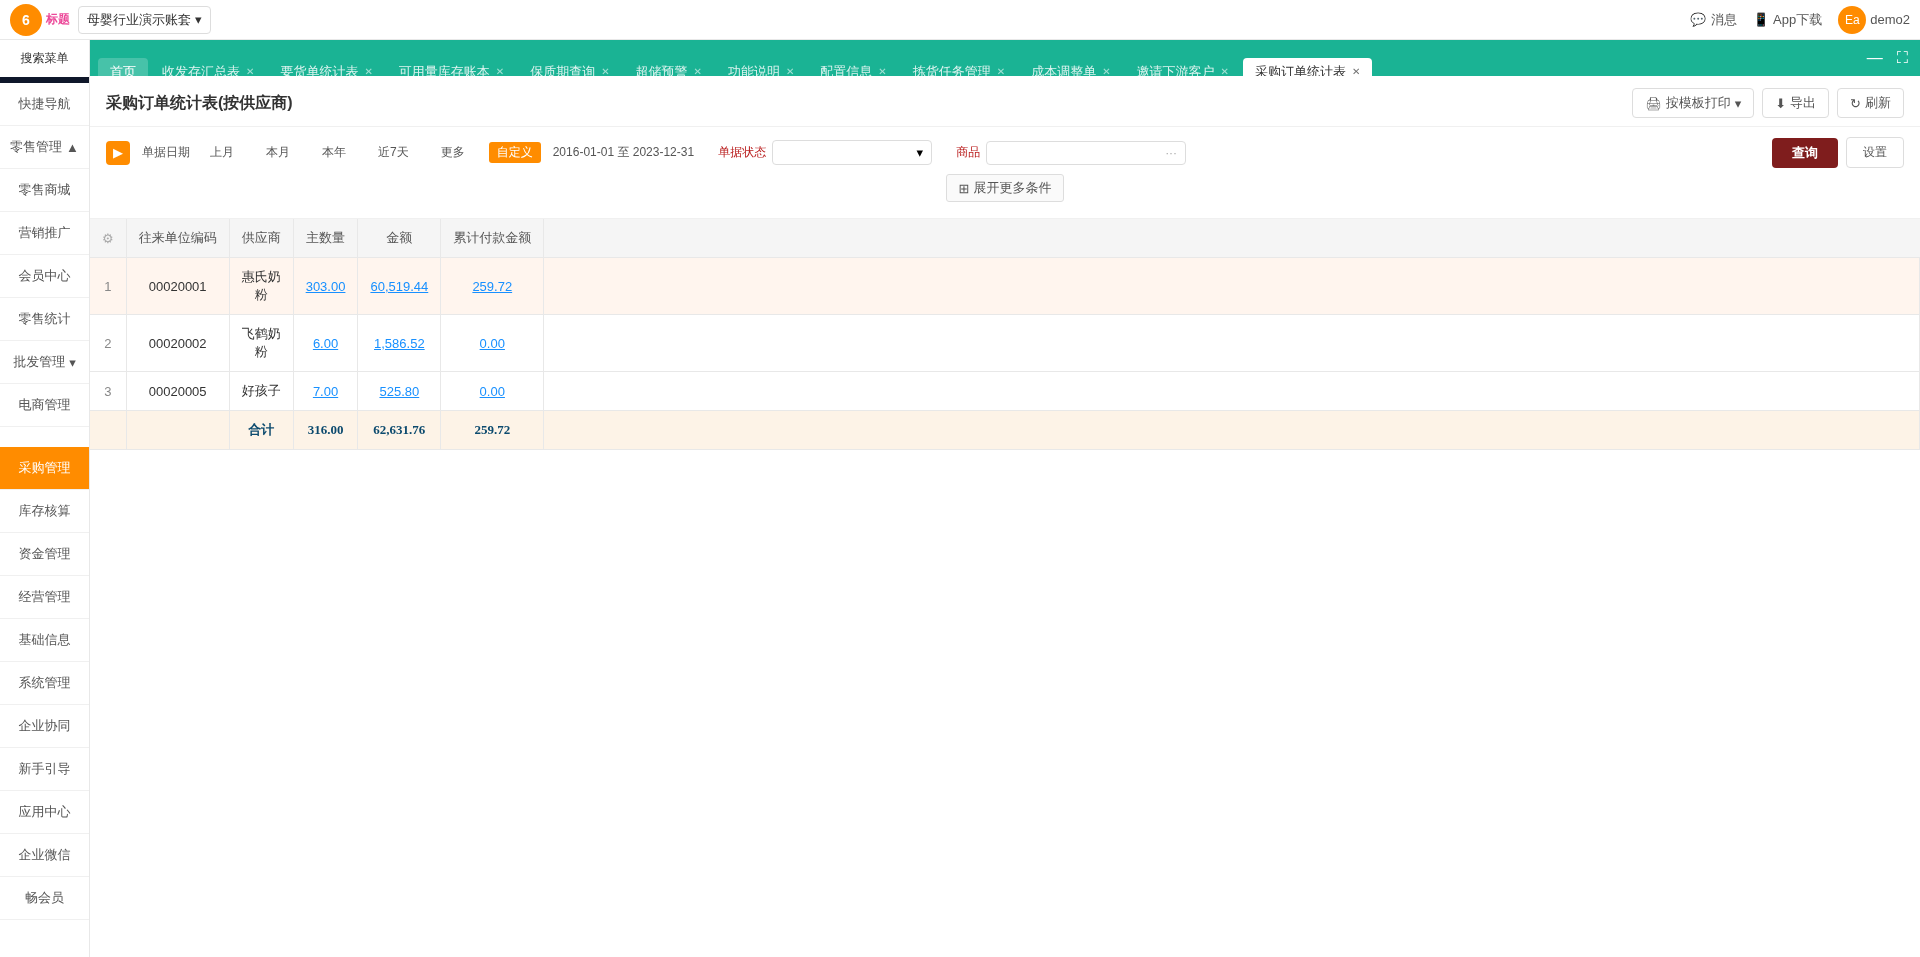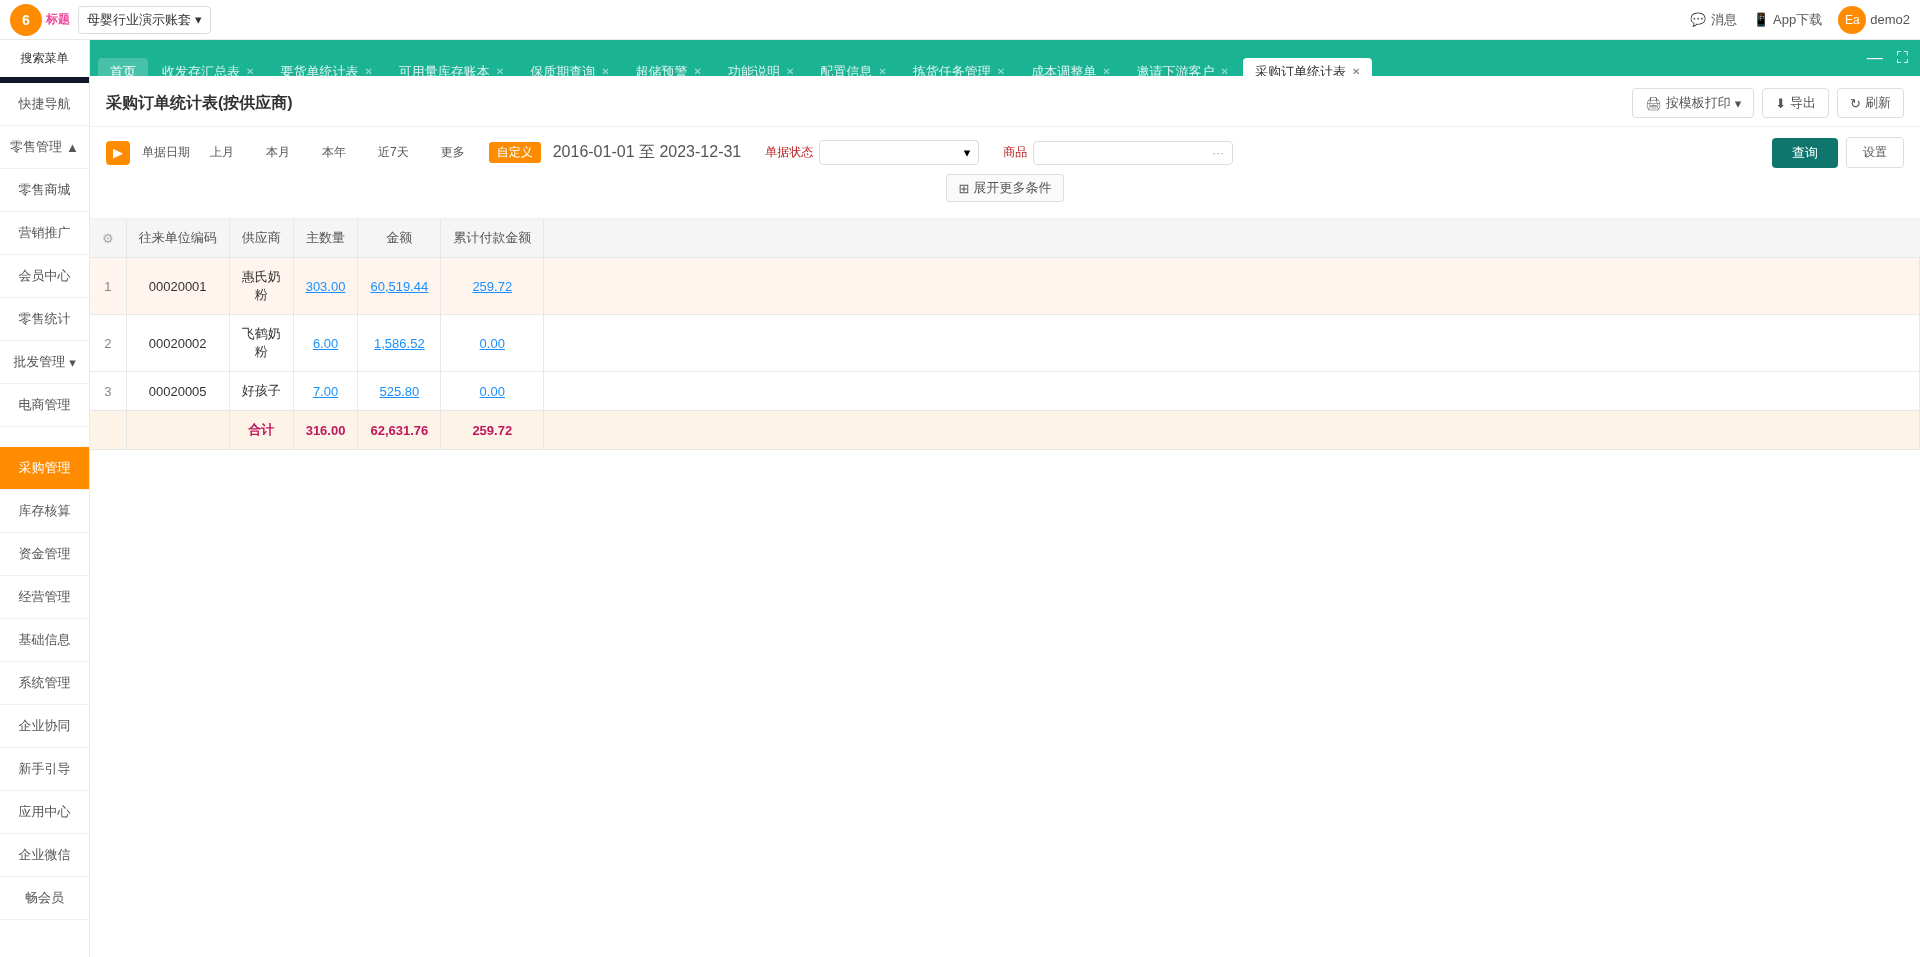--- a/index.html
+++ b/index.html
@@ -109,45 +109,45 @@
     .btn-refresh { display: flex; align-items: center; gap: 4px; padding: 5px 12px; border: 1px solid #ddd; border-radius: 4px; cursor: pointer; color: #555; background: #fff; font-size: 12px; }
 
     
     .filter-area { padding: 10px 16px; border-bottom: 1px solid #f0f0f0; }
     .filter-row { display: flex; align-items: center; gap: 12px; flex-wrap: wrap; }
     .filter-toggle { width: 24px; height: 24px; background: #ff8c00; border-radius: 4px; display: flex; align-items: center; justify-content: center; color: white; cursor: pointer; font-size: 14px; flex-shrink: 0; }
     .filter-label { color: #555; font-size: 12px; white-space: nowrap; }
     .filter-date-shortcuts { display: flex; gap: 16px; }
     .date-shortcut { padding: 2px 8px; border-radius: 3px; cursor: pointer; color: #555; font-size: 12px; }
     .date-custom { padding: 2px 8px; border-radius: 3px; background: #ff8c00; color: white; font-size: 12px; cursor: pointer; }
-    .filter-date-range { font-size: 16px; color: #555; }
+    .filter-date-range { font-size: 12px; color: #555; }
     .filter-separator { color: #ccc; }
     .filter-field { display: flex; align-items: center; gap: 6px; }
     .filter-field-label { color: #b91c1c; font-size: 12px; white-space: nowrap; }
     .filter-select { display: flex; align-items: center; gap: 4px; padding: 4px 8px; border: 1px solid #ddd; border-radius: 4px; min-width: 160px; cursor: pointer; background: #fff; }
     .filter-select-text { flex: 1; font-size: 12px; color: #aaa; }
     .filter-input { display: flex; align-items: center; gap: 4px; padding: 4px 8px; border: 1px solid #ddd; border-radius: 4px; min-width: 200px; background: #fff; }
     .filter-input-text { flex: 1; font-size: 12px; color: #aaa; }
     .filter-dots { color: #aaa; font-size: 12px; cursor: pointer; }
-    .btn-query { padding: 6px 20px; background: #0f766e; color: white; border: none; border-radius: 4px; cursor: pointer; font-size: 13px; font-weight: normal; }
+    .btn-query { padding: 6px 20px; background: #7f1d1d; color: white; border: none; border-radius: 4px; cursor: pointer; font-size: 13px; font-weight: bold; }
     .btn-settings { padding: 6px 16px; background: #fff; color: #555; border: 1px solid #ddd; border-radius: 4px; cursor: pointer; font-size: 12px; }
     .filter-expand-row { display: flex; justify-content: center; padding: 6px 0; }
     .expand-btn { display: flex; align-items: center; gap: 4px; color: #555; font-size: 12px; cursor: pointer; padding: 4px 12px; border: 1px solid #ddd; border-radius: 3px; background: #fafafa; }
 
     
     .table-area { flex: 1; overflow: auto; }
     table { width: 100%; border-collapse: collapse; }
     thead tr { background: #f5f5f5; }
     th { padding: 10px 12px; text-align: center; font-weight: normal; color: #555; border-bottom: 1px solid #e8e8e8; border-right: 1px solid #e8e8e8; font-size: 13px; white-space: nowrap; }
     th:first-child { width: 40px; }
     td { padding: 10px 12px; text-align: center; border-bottom: 1px solid #e8e8e8; border-right: 1px solid #e8e8e8; font-size: 13px; color: #333; }
     td.link { color: #1890ff; cursor: pointer; text-decoration: underline; }
     tr.row-highlight { background: #fff5ee; }
     .table-footer { background: #fdf3e7; }
-    .table-footer td { font-weight: bold; color: #be185d; }
+    .table-footer td { font-weight: bold; color: #0c4a6e; font-family: Liberation Serif, serif; }
     .th-setting { color: #aaa; cursor: pointer; }
     .row-num { color: #888; }
 
     
     ::-webkit-scrollbar { width: 6px; height: 6px; }
     ::-webkit-scrollbar-track { background: #f1f1f1; }
     ::-webkit-scrollbar-thumb { background: #ccc; border-radius: 3px; }
   </style>
 </head>
 <body>

